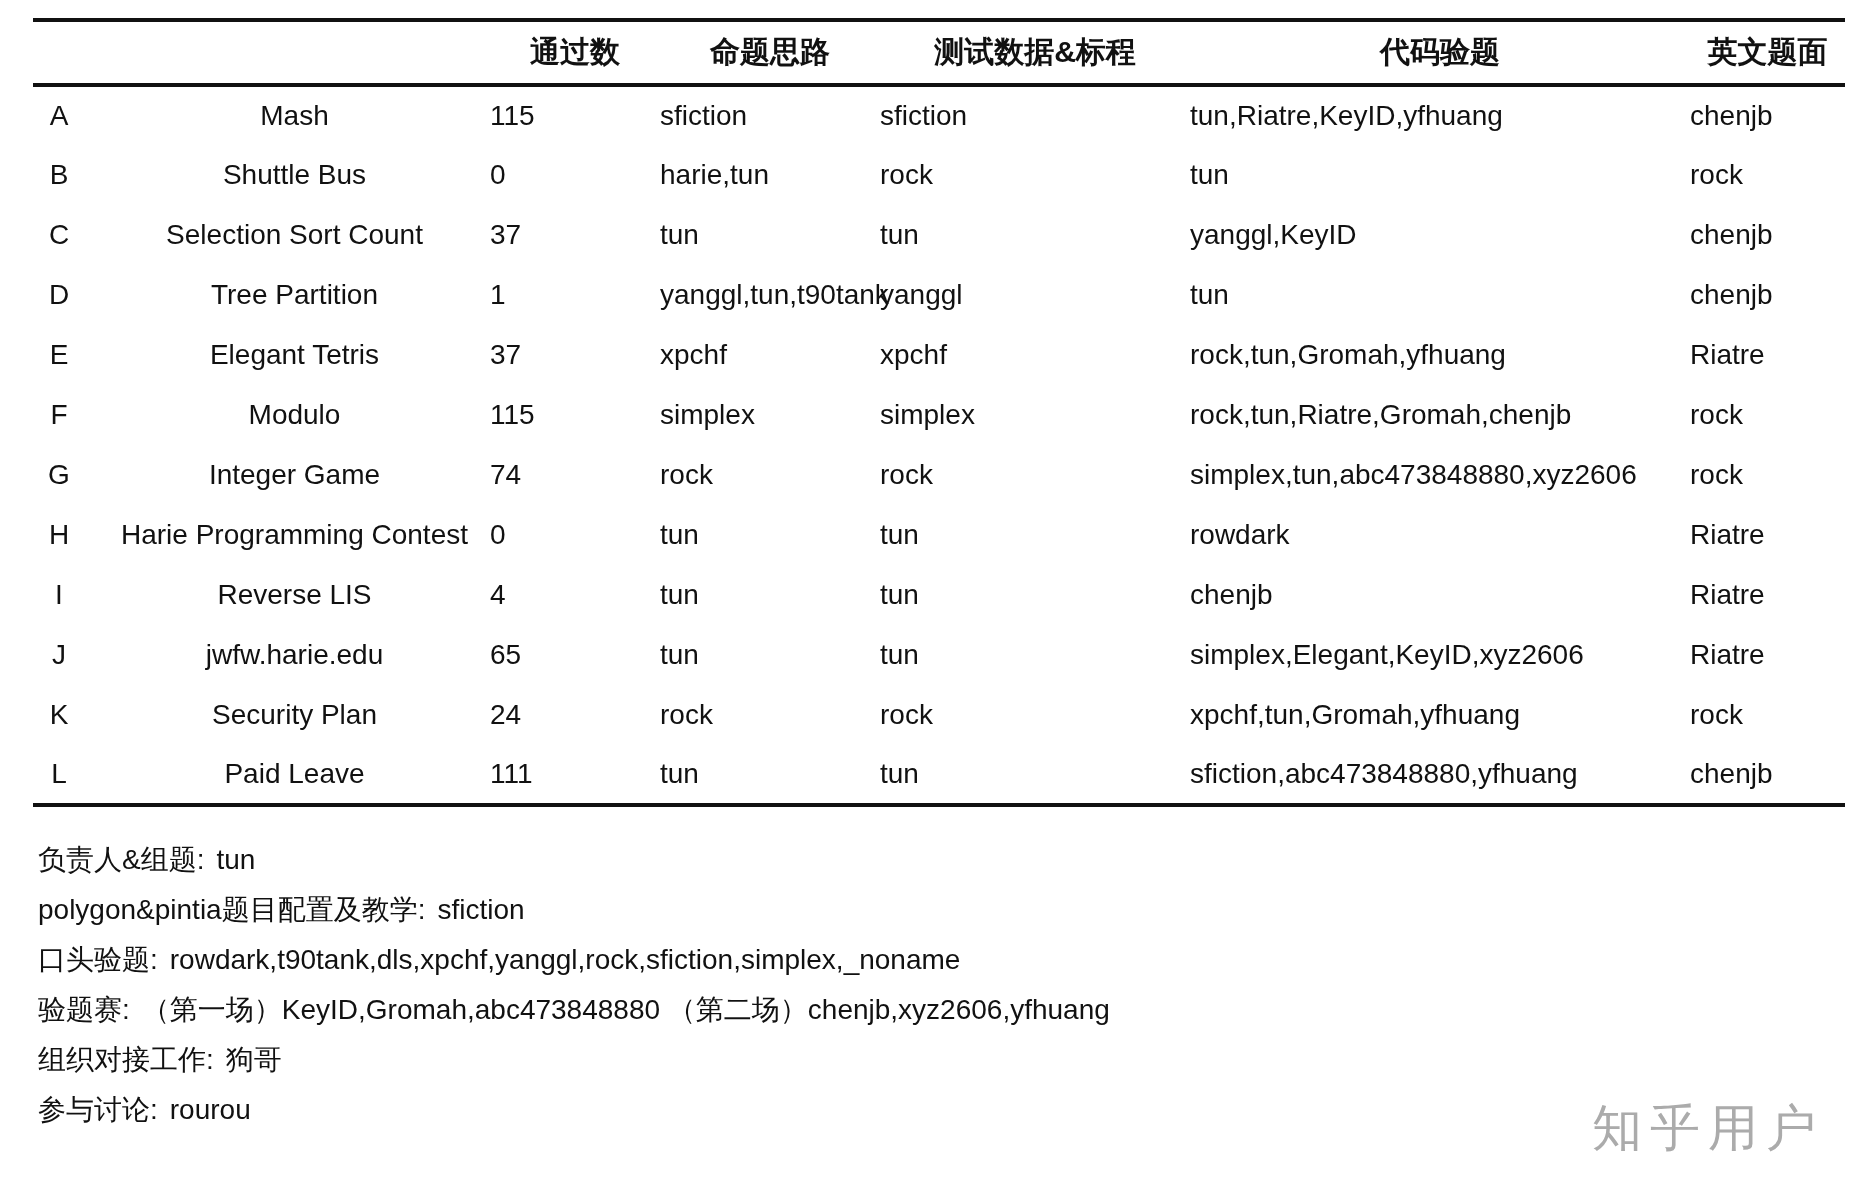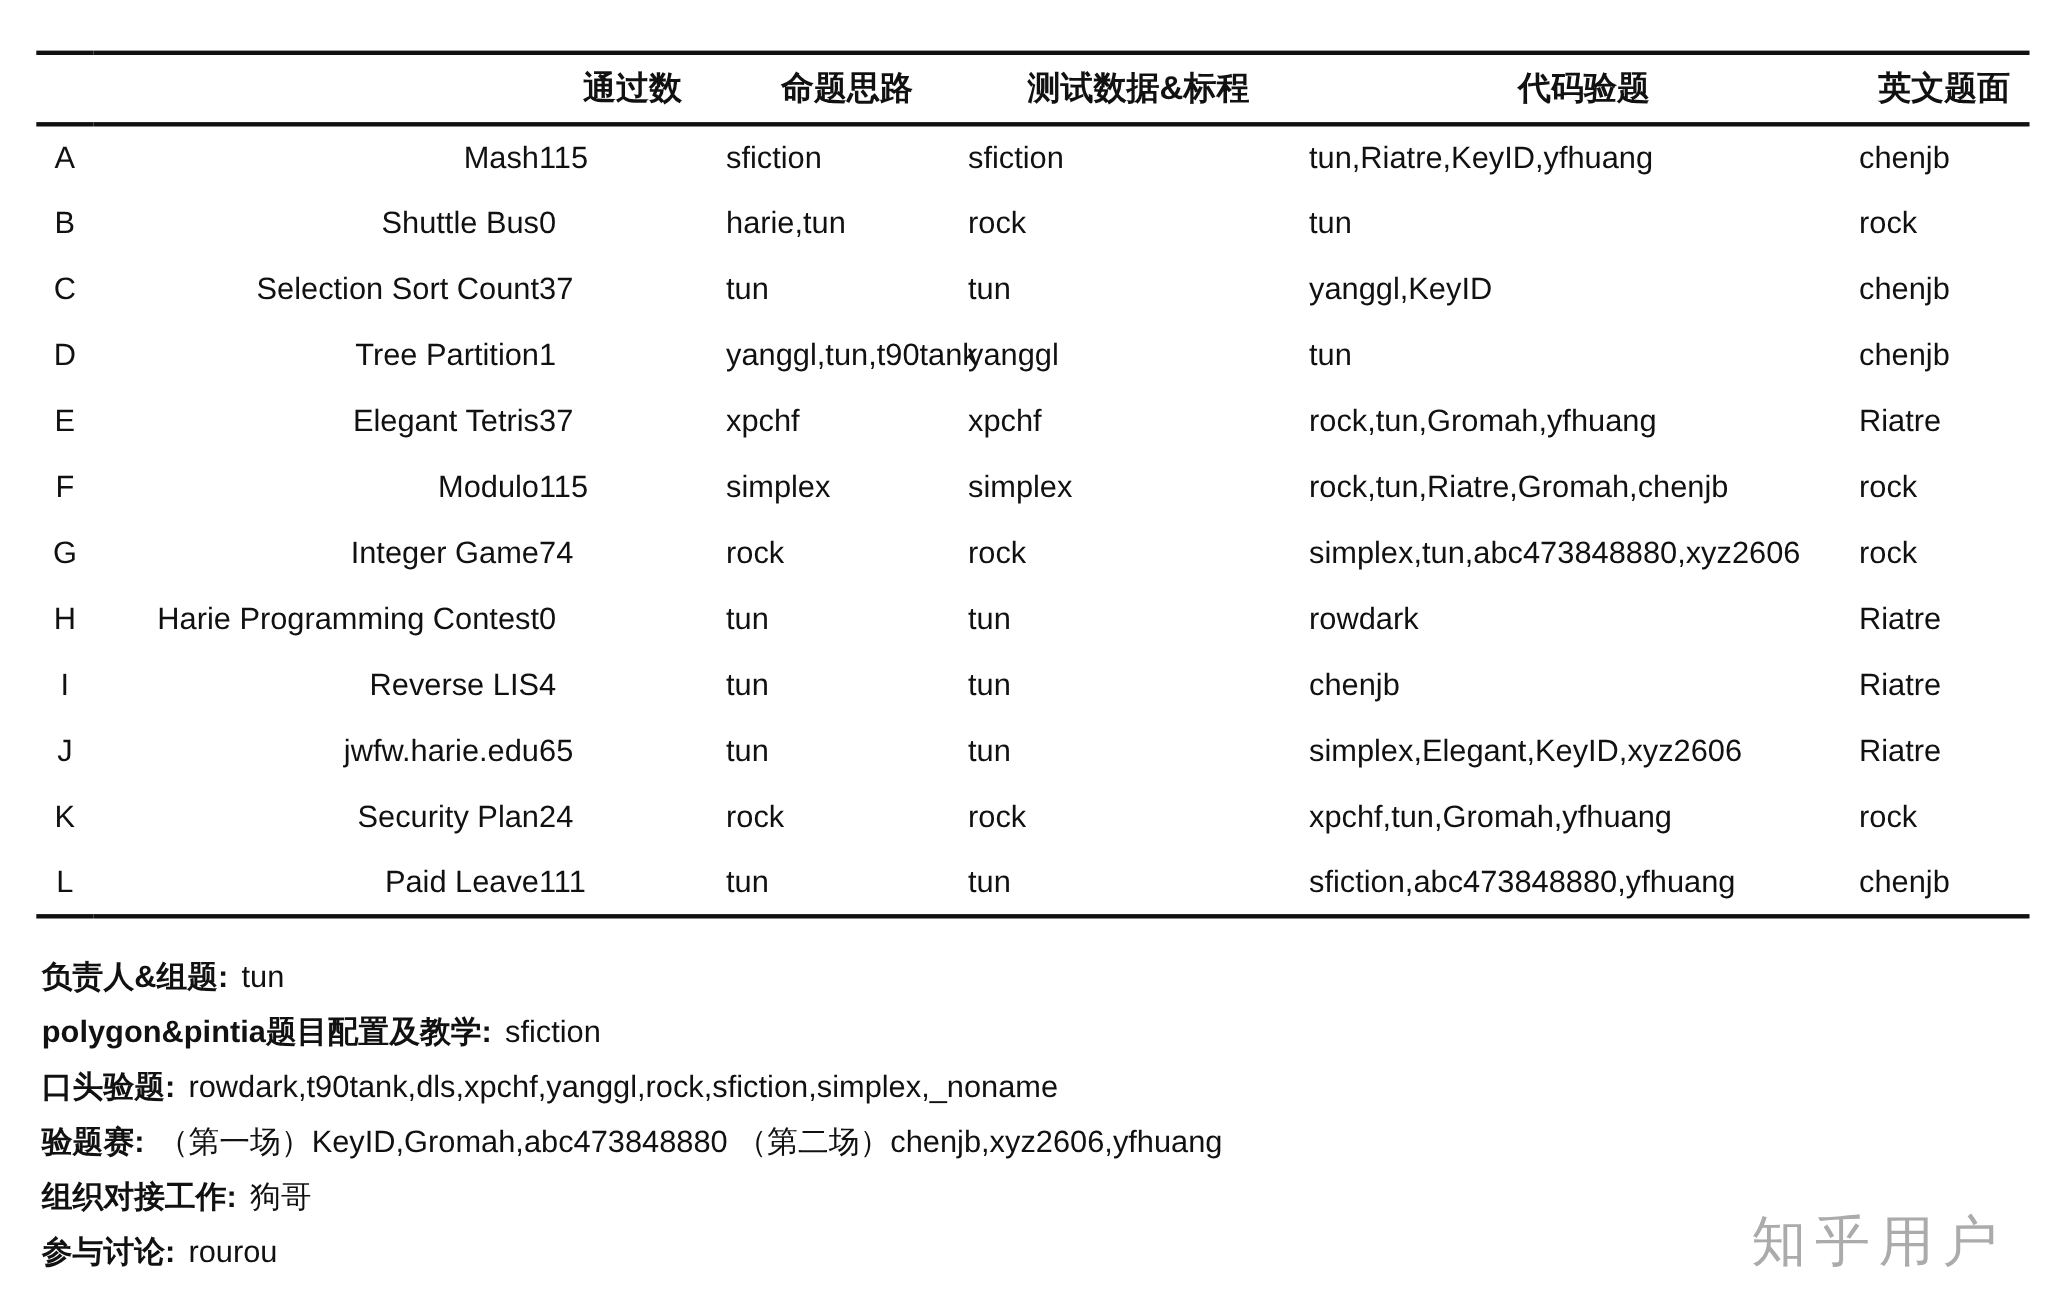--- a/index.html
+++ b/index.html
@@ -9,21 +9,21 @@
     height: 1186px;
     position: relative;
     overflow: hidden;
     font-family: "Liberation Sans", sans-serif;
     color: #111111;
   }
   .credits-table {
     border-collapse: collapse;
     table-layout: fixed;
     width: 1812px;
-    margin: 46px 0 0 33px;
+    margin: 18px 0 0 33px;
   }
   .credits-table thead tr {
     border-top: 4px solid #111111;
     border-bottom: 4px solid #111111;
   }
   .credits-table tbody {
     border-bottom: 4px solid #111111;
   }
   .credits-table th {
     font-weight: bold;
@@ -33,32 +33,32 @@
     text-align: center;
     white-space: nowrap;
   }
   .credits-table td {
     font-size: 28px;
     height: 60px;
     vertical-align: middle;
     white-space: nowrap;
   }
   .c-letter { text-align: center; }
-  .c-name   { text-align: right; padding-left: 14px; }
+  .c-name   { text-align: center; padding-left: 14px; }
   .c-center { text-align: left; }
   .notes {
     margin: 28px 0 0 38px;
   }
   .note-line {
     font-size: 28px;
     line-height: 50px;
     white-space: nowrap;
   }
   .note-label {
-    font-weight: bold;
+    font-weight: normal;
     margin-right: 12px;
   }
   .watermark {
     position: absolute;
     right: 44px;
     bottom: 24px;
     font-size: 50px;
     letter-spacing: 8px;
     color: #ababab;
     text-shadow: -2px -2px 0 #ffffff;

